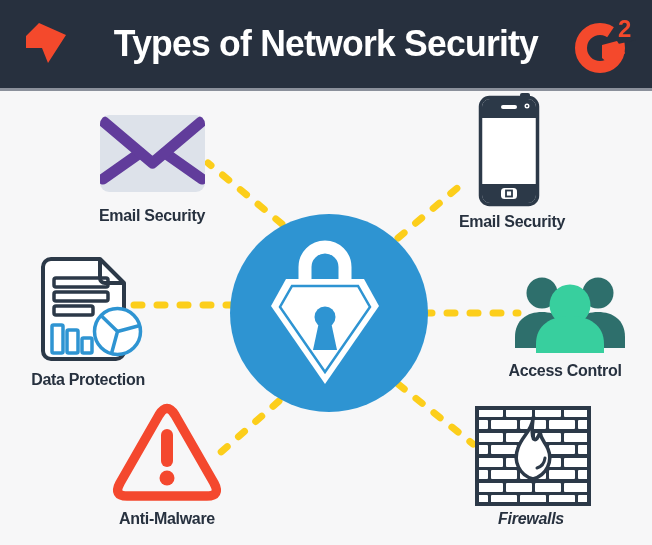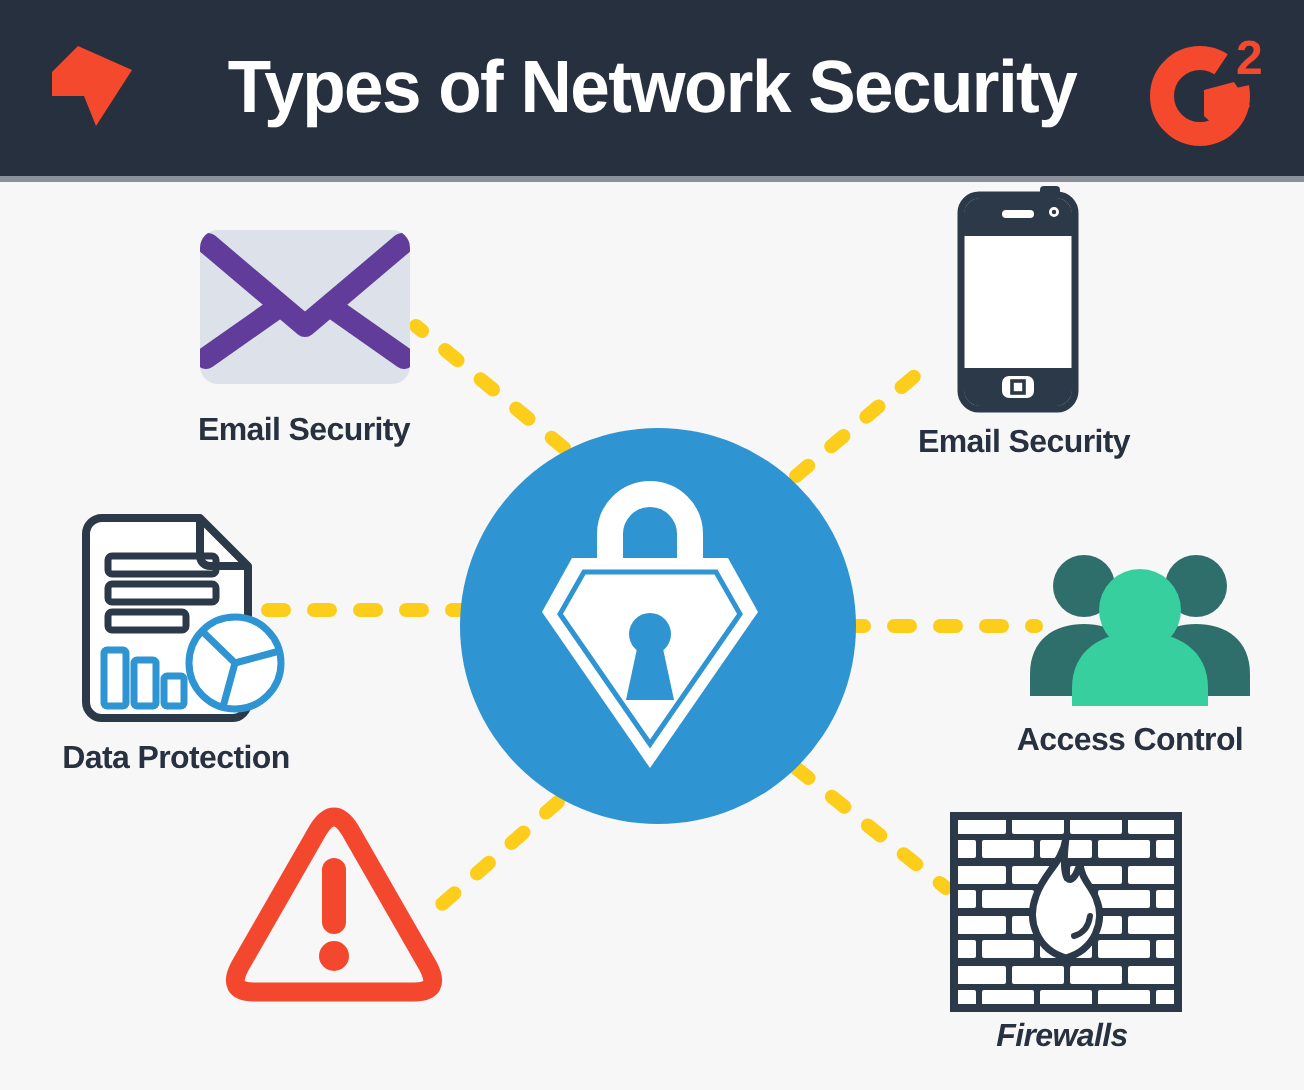--- a/index.html
+++ b/index.html
@@ -119,20 +119,21 @@
       <path d="M29,76 v-9 c0,-19 15,-28 34,-28 s34,9 34,28 v9 z"></path>
     </g>
   </svg>
   <div class="label" style="left:455px;top:362px;">Access Control</div>
 
   <svg class="abs" style="left:110px;top:400px;" width="114" height="108" viewBox="0 0 114 108">
     <path d="M49,15 Q57,2 65,15 L104,83 Q111,96 97,96 L17,96 Q3,96 10,83 Z" fill="none" stroke="#f4482e" stroke-width="9.5" stroke-linejoin="round"></path>
     <line x1="57" y1="35" x2="57" y2="61" stroke="#f4482e" stroke-width="12" stroke-linecap="round"></line>
     <circle cx="57" cy="78" r="7.5" fill="#f4482e"></circle>
   </svg>
+  <div class="label" style="left:57px;top:510px;">Anti-Malware</div>
 
   <svg class="abs" style="left:475px;top:406px;" width="116" height="100" viewBox="0 0 116 100">
     <defs>
       <pattern id="bricks" x="0" y="0" width="58" height="25" patternUnits="userSpaceOnUse">
         <rect x="0" y="0" width="58" height="25" fill="#2c3948"></rect>
         <g fill="#ffffff">
           <rect x="2" y="2" width="26" height="9" rx="1"></rect>
           <rect x="31" y="2" width="26" height="9" rx="1"></rect>
           <rect x="-13" y="14" width="26" height="9" rx="1"></rect>
           <rect x="16" y="14" width="26" height="9" rx="1"></rect>

